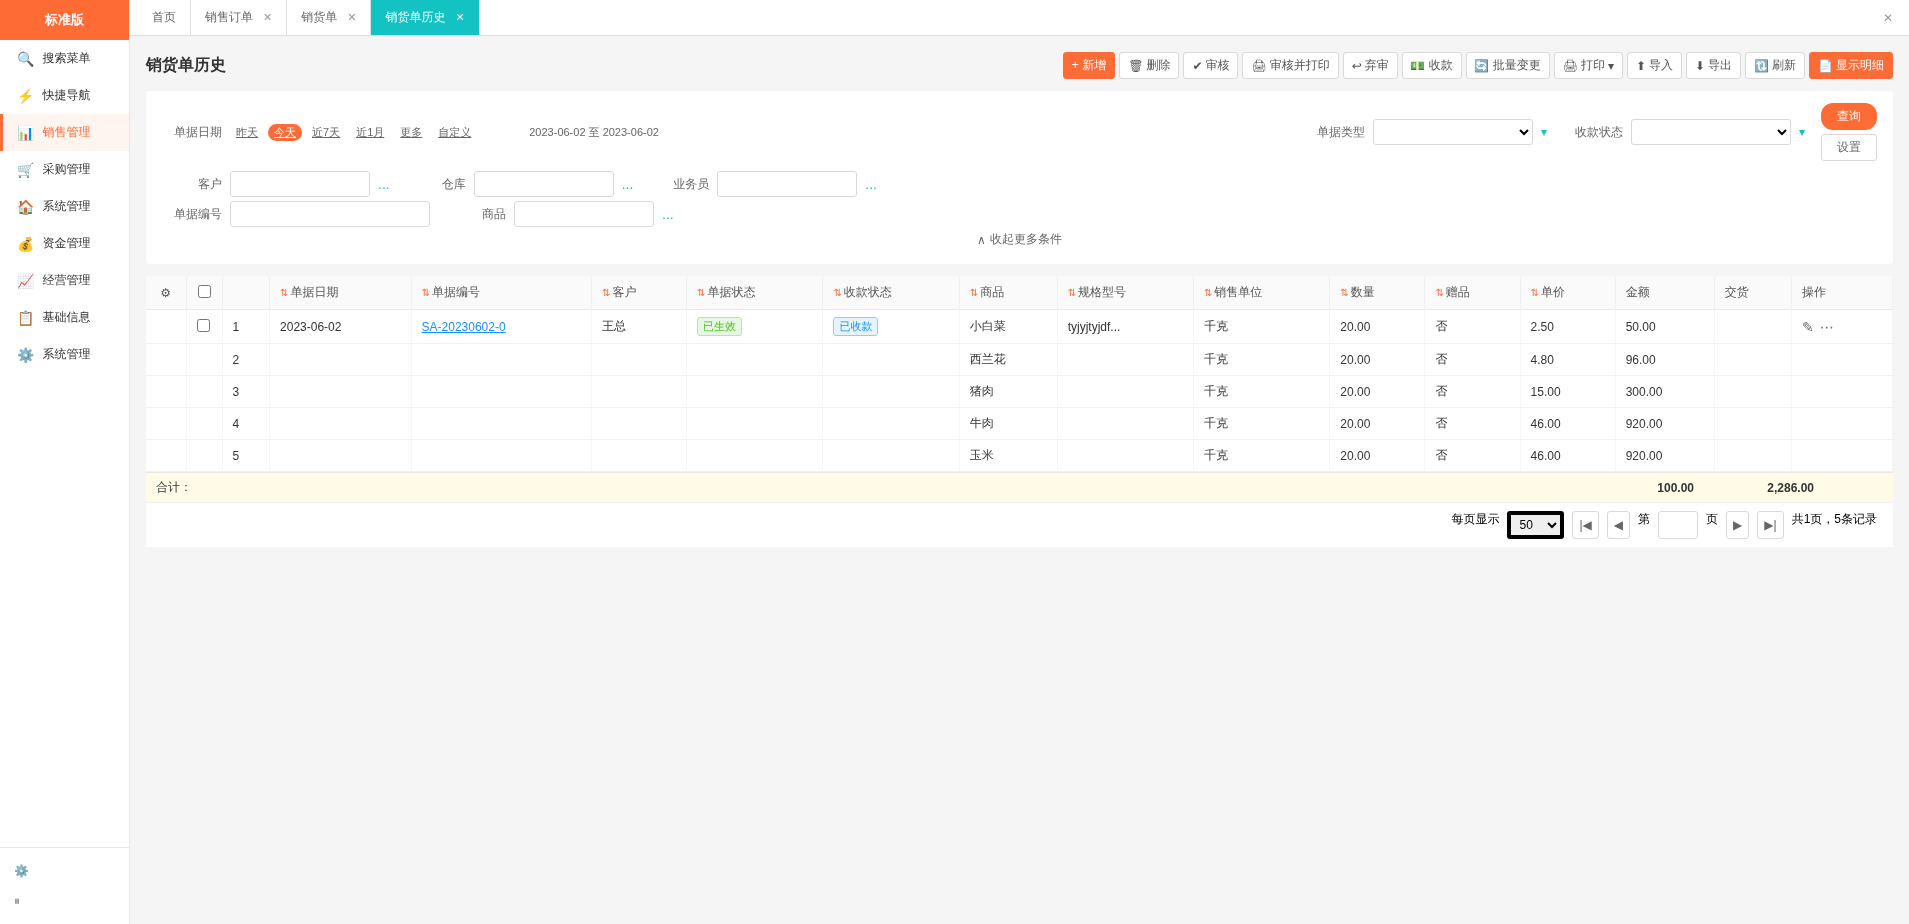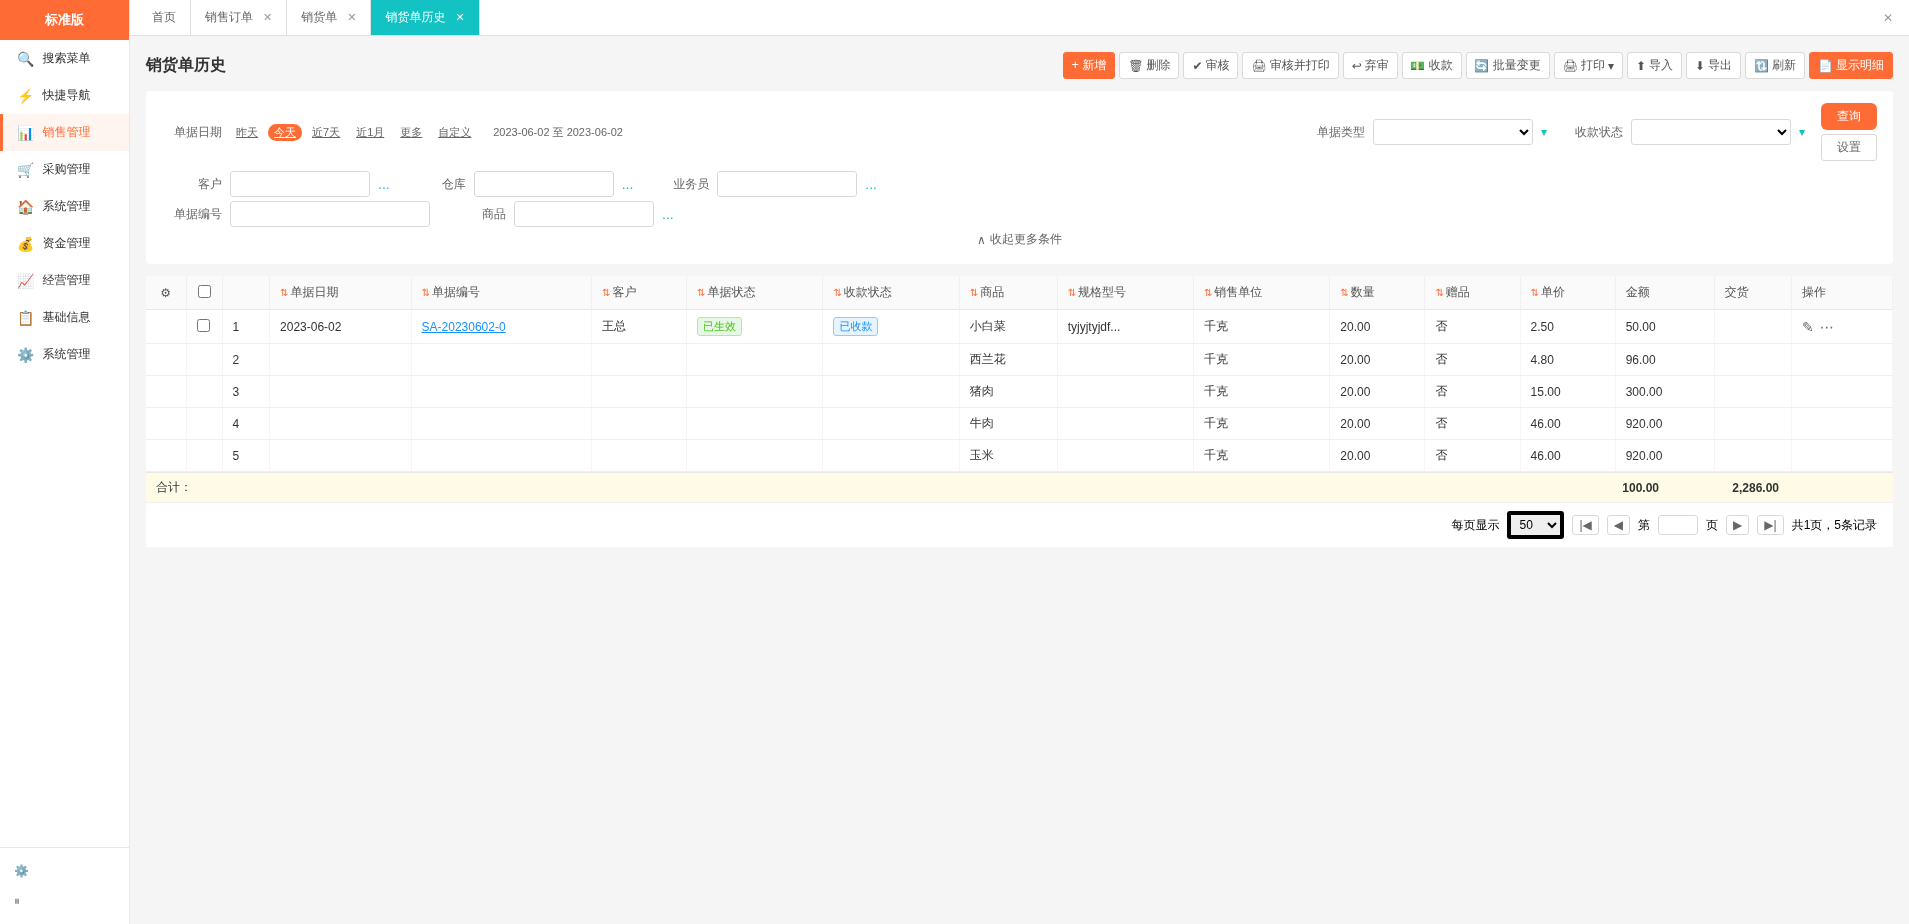--- a/index.html
+++ b/index.html
@@ -259,21 +259,20 @@
       display: flex;
       align-items: center;
       font-size: 12px;
       color: #333;
     }
     .footer-label { margin-right: 24px; }
     .footer-total { font-weight: bold; }
 
     .pagination-bar {
       display: flex;
-      align-items: center;
       justify-content: flex-end;
       padding: 8px 16px;
       background: #fff;
       border-top: 1px solid #f0f0f0;
       gap: 8px;
     }
     .pagination-btn {
       border: 1px solid #d9d9d9;
       background: #fff;
       padding: 2px 6px;
@@ -294,21 +293,21 @@
       border-radius: 3px;
       padding: 2px 4px;
       font-size: 12px;
     }
 
     .query-btn {
       background: #ff6b35;
       color: #fff;
       border: none;
       padding: 5px 16px;
-      border-radius: 6px;
+      border-radius: 12px;
       cursor: pointer;
       font-size: 12px;
     }
     .set-btn {
       background: #fff;
       color: #666;
       border: 1px solid #d9d9d9;
       padding: 4px 12px;
       border-radius: 3px;
       cursor: pointer;
@@ -457,21 +456,21 @@
           <span class="filter-label">单据日期</span>
           <div class="date-tags">
             <span class="date-tag">昨天</span>
             <span class="date-tag active">今天</span>
             <span class="date-tag">近7天</span>
             <span class="date-tag">近1月</span>
             <span class="date-tag">更多</span>
             <span class="date-tag">自定义</span>
           </div>
         </div>
-        <div style="display:flex;align-items:center;gap:8px;flex:1;">
+        <div style="display:flex;align-items:center;gap:8px;flex:1;margin-left:36px;">
           <span class="date-range">2023-06-02 至 2023-06-02</span>
         </div>
 
         <div class="filter-group">
           <span class="filter-label">单据类型</span>
           <select class="filter-select"></select>
           <span style="color:#13c2c2;">▾</span>
         </div>
 
         <div class="filter-group">
@@ -646,21 +645,21 @@
               <td></td>
               <td></td>
             </tr>
           </tbody>
       </table>
 
       <div class="table-footer">
         <span class="footer-label">合计：</span>
         <span style="flex:1;"></span>
         <span style="min-width:120px;text-align:right;" class="footer-total">100.00</span>
-        <span style="min-width:120px;text-align:right;margin-right:104px;padding-left:24px;" class="footer-total">2,286.00</span>
+        <span style="min-width:120px;text-align:right;margin-right:69px;padding-left:24px;" class="footer-total">2,286.00</span>
       </div>
     </div>
 
     <div class="pagination-bar">
       <span>每页显示</span>
       <select class="per-page-select">
         <option>50</option>
         <option>100</option>
         <option>200</option>
       </select>

